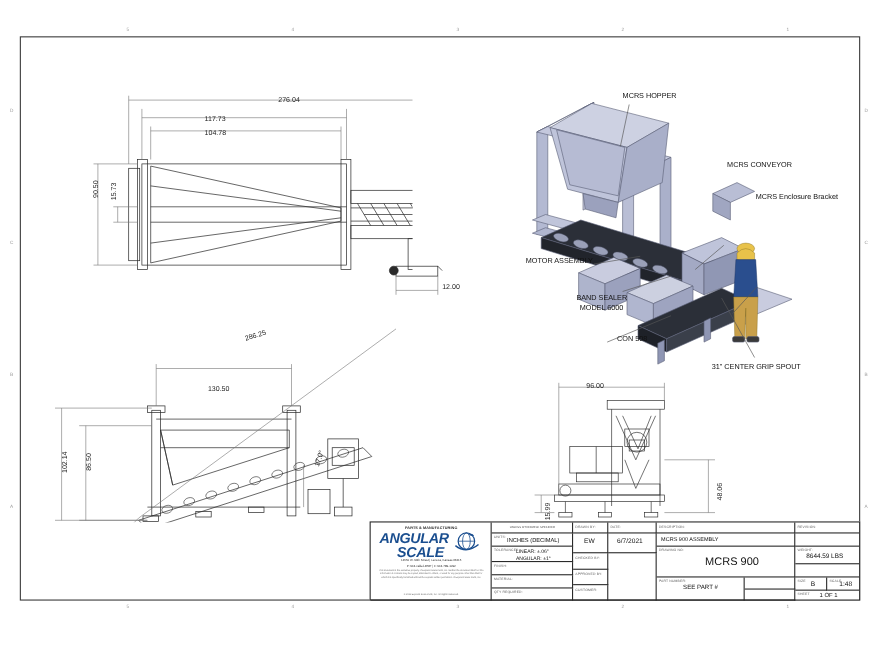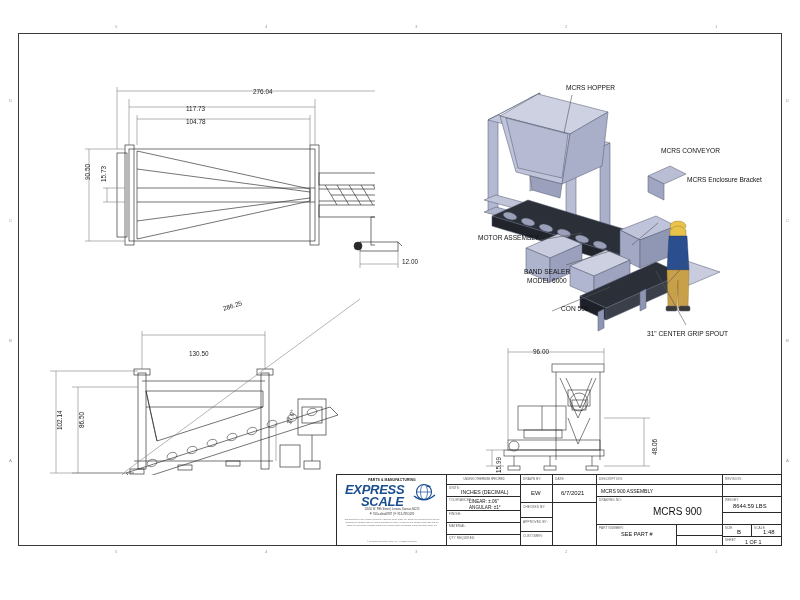--- a/index.html
+++ b/index.html
@@ -369,21 +369,21 @@
   <div class="lbl" style="left:524px;top:268px;">BAND SEALER</div>
   <div class="lbl" style="left:527px;top:277px;">MODEL 6000</div>
   <div class="lbl" style="left:561px;top:305px;">CON 508</div>
   <div class="lbl" style="left:647px;top:330px;">31" CENTER GRIP SPOUT</div>
 
   <div class="tblock">
 
     <div class="tb-cell" style="left:0;top:0;width:110px;height:71px;"></div>
     <div class="logo-wrap">
       <div class="logo-top">PARTS &amp; MANUFACTURING</div>
-      <div class="logo-e">EXPRESS</div>
+      <div class="logo-e">ANGULAR</div>
       <div class="logo-s">SCALE</div>
       <svg class="logo-globe" viewBox="0 0 52 44">
         <circle cx="26" cy="20" r="15" fill="none" stroke="#1a4e8f" stroke-width="2.2"></circle>
         <ellipse cx="26" cy="20" rx="7" ry="15" fill="none" stroke="#1a4e8f" stroke-width="1.4"></ellipse>
         <line x1="11" y1="20" x2="41" y2="20" stroke="#1a4e8f" stroke-width="1.4"></line>
         <path d="M6 28 Q26 44 48 26" fill="none" stroke="#1a4e8f" stroke-width="2.6"></path>
         <path d="M30 8 Q36 4 40 10 Q34 12 30 8 Z" fill="#1a4e8f"></path>
       </svg>
       <div class="addr">14550 W. 99th Street | Lenexa, Kansas 66215</div>
       <div class="addr" style="top:38px;">P: 913-called-8787 | F: 913-789-1092</div>
@@ -430,21 +430,21 @@
     <div class="tb-v" style="left:224px;top:15px;">6/7/2021</div>
     <div class="tb-cell" style="left:216px;top:28px;width:44px;height:43px;"></div>
 
     <div class="tb-cell" style="left:260px;top:0;width:126px;height:10px;"></div>
     <div class="tb-h" style="left:262px;top:1.5px;">DESCRIPTION:</div>
     <div class="tb-cell" style="left:260px;top:10px;width:126px;height:12px;"></div>
     <div class="tb-v" style="left:264px;top:12.5px;font-size:5px;">MCRS 900 ASSEMBLY</div>
 
     <div class="tb-cell" style="left:260px;top:22px;width:126px;height:28px;"></div>
     <div class="tb-h" style="left:262px;top:23px;">DRAWING NO:</div>
-    <div class="tb-v" style="left:316px;top:31px;font-size:10px;">MCRS 900</div>
+    <div class="tb-v" style="left:304px;top:31px;font-size:10px;">MCRS 900</div>
 
     <div class="tb-cell" style="left:260px;top:50px;width:80px;height:21px;"></div>
     <div class="tb-h" style="left:262px;top:51px;">PART NUMBER:</div>
     <div class="tb-v" style="left:284px;top:56px;font-size:5.6px;">SEE PART #</div>
 
     <div class="tb-cell" style="left:340px;top:50px;width:46px;height:11px;"></div>
     <div class="tb-cell" style="left:340px;top:61px;width:46px;height:10px;"></div>
 
     <div class="tb-cell" style="left:386px;top:0;width:58px;height:10px;border-right:none;"></div>
     <div class="tb-h" style="left:388px;top:1.5px;">REVISION:</div>

